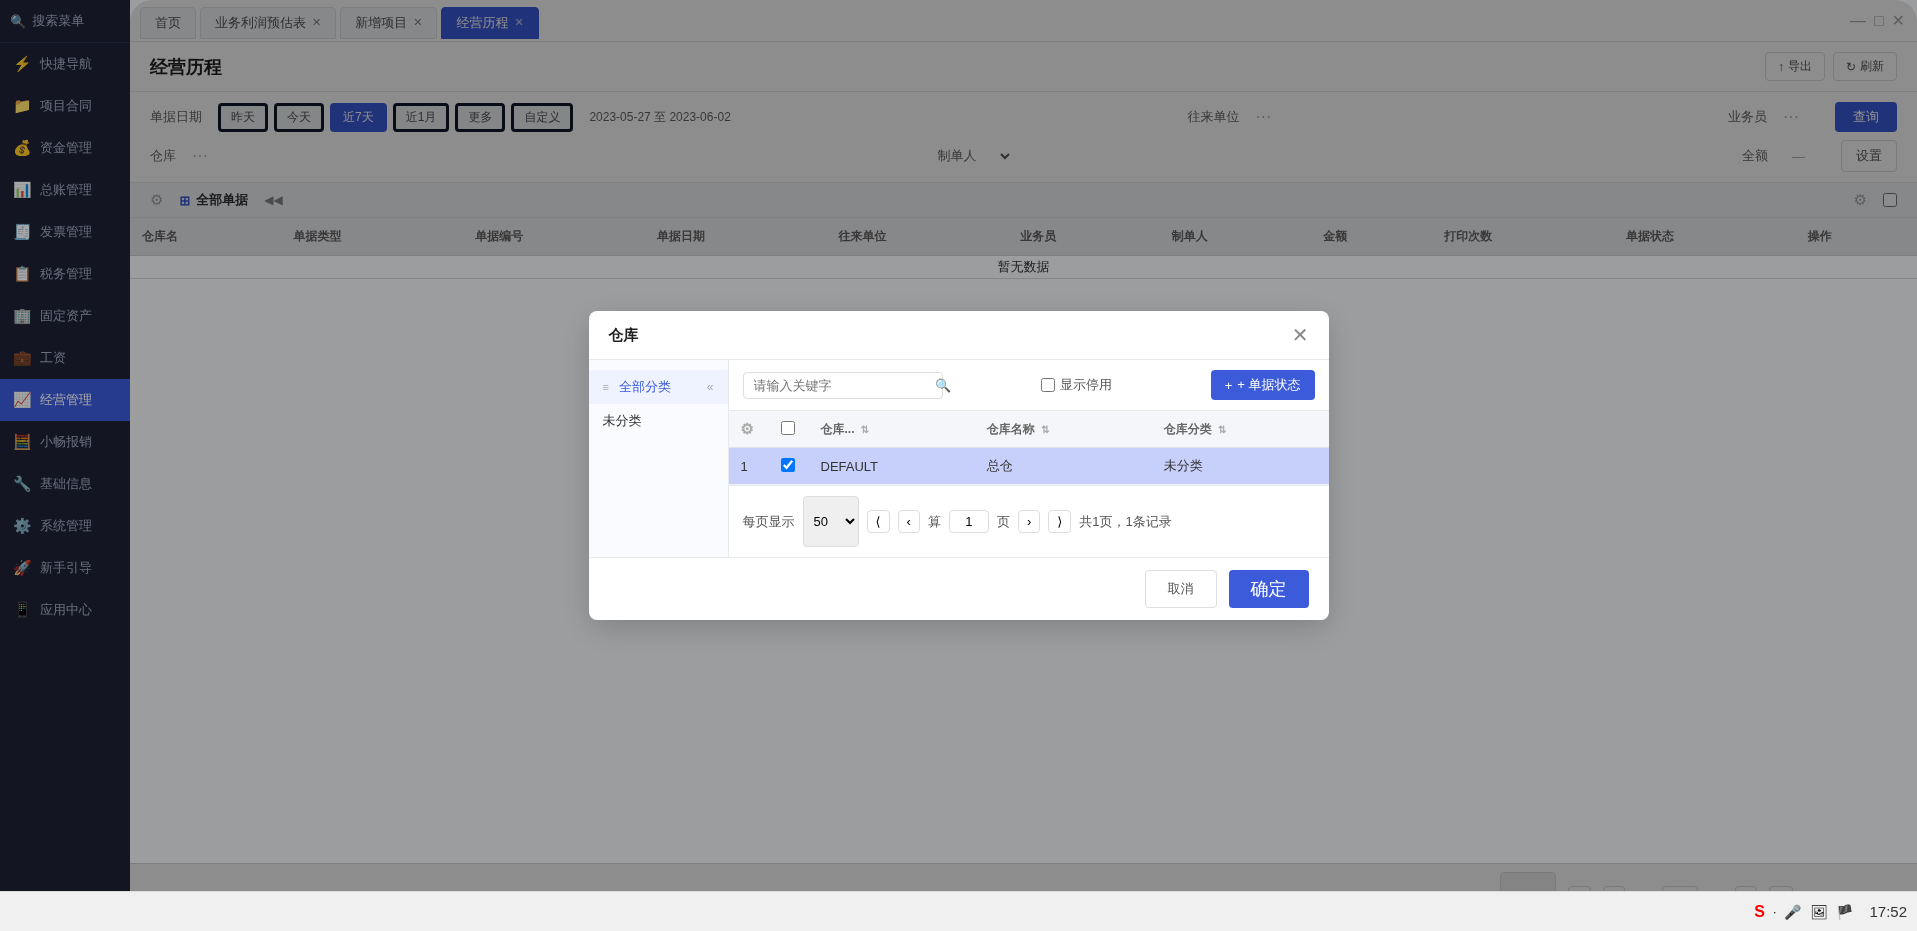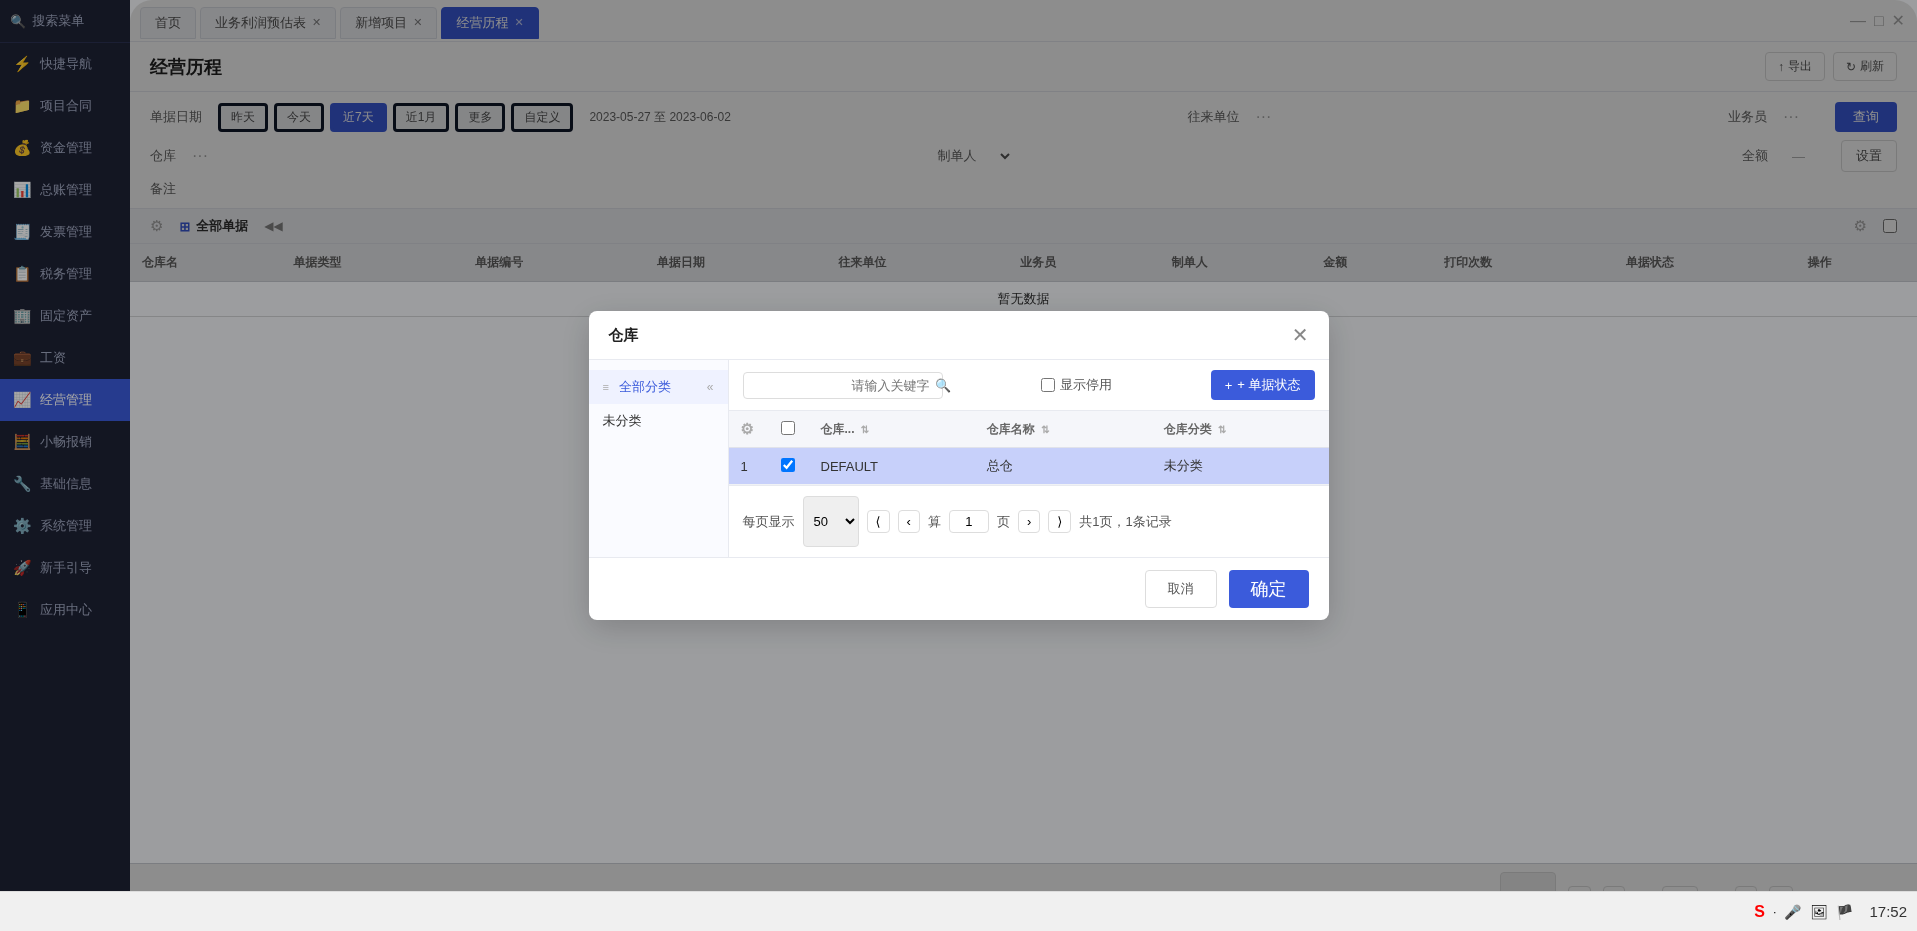--- a/index.html
+++ b/index.html
@@ -42,21 +42,21 @@
     .date-range { font-size: 12px; color: #666; }
     .filter-dots { color: #aaa; font-size: 16px; cursor: pointer; }
     .filter-select { display: flex; align-items: center; gap: 4px; border: none; background: none; font-size: 13px; color: #555; cursor: pointer; }
 
     
     .sub-nav { background: #f5f6fa; padding: 8px 20px; display: flex; align-items: center; gap: 16px; border-bottom: 1px solid #e8eaf0; }
     .sub-nav-title { font-size: 13px; font-weight: 600; color: #333; display: flex; align-items: center; gap: 6px; }
     .collapse-icon { font-size: 12px; color: #888; cursor: pointer; }
     .data-table { width: 100%; border-collapse: collapse; }
     .data-table th { background: #f5f6fa; padding: 10px 12px; text-align: left; font-size: 12px; color: #666; border-bottom: 1px solid #e0e2ea; white-space: nowrap; }
-    .data-table td { padding: 8px 12px; font-size: 13px; color: #333; border-bottom: 1px solid #f0f2f5; }
+    .data-table td { padding: 2px 12px; font-size: 13px; color: #333; border-bottom: 1px solid #f0f2f5; }
 
     
     .bottom-bar { background: #fff; border-top: 1px solid #e0e2ea; padding: 8px 20px; display: flex; align-items: center; justify-content: flex-end; gap: 12px; font-size: 13px; color: #555; }
     .page-size-select { border: 1px solid #ddd; border-radius: 4px; padding: 16px 6px; font-size: 13px; }
     .page-btn { border: 1px solid #ddd; background: #fff; border-radius: 4px; padding: 3px 8px; cursor: pointer; font-size: 13px; }
 
     
     .overlay { position: fixed; top: 0; left: 0; width: 100%; height: 100%; background: rgba(0,0,0,0.35); z-index: 100; display: flex; align-items: center; justify-content: center; }
 
     
@@ -65,21 +65,21 @@
     .modal-title { font-size: 15px; font-weight: 600; color: #222; }
     .modal-close { background: none; border: none; font-size: 20px; cursor: pointer; color: #888; line-height: 1; }
     .modal-body { display: flex; flex: 1; overflow: hidden; }
     .modal-sidebar { width: 140px; border-right: 1px solid #e8eaf0; padding: 10px 0; background: #fafbff; overflow-y: auto; flex-shrink: 0; }
     .modal-sidebar-item { display: flex; align-items: center; gap: 6px; padding: 8px 14px; font-size: 13px; color: #333; cursor: pointer; }
     .modal-sidebar-item.selected { background: #eff2ff; color: #3b5bdb; font-weight: 500; }
     .modal-sidebar-expand { font-size: 11px; color: #aaa; margin-right: 4px; }
     .modal-main { flex: 1; display: flex; flex-direction: column; overflow: hidden; }
     .modal-toolbar { display: flex; align-items: center; justify-content: space-between; padding: 10px 14px; border-bottom: 1px solid #e8eaf0; }
     .modal-search { display: flex; align-items: center; gap: 6px; border: 1px solid #ddd; border-radius: 4px; padding: 5px 10px; width: 200px; }
-    .modal-search input { border: none; outline: none; font-size: 13px; color: #333; flex: 1; background: transparent; text-align: right; }
+    .modal-search input { border: none; outline: none; font-size: 13px; color: #333; flex: 1; background: transparent; }
     .show-disabled { display: flex; align-items: center; gap: 5px; font-size: 13px; color: #555; }
     .add-btn { background: #3b5bdb; color: #fff; border: none; border-radius: 4px; padding: 6px 14px; cursor: pointer; font-size: 13px; display: flex; align-items: center; gap: 5px; }
     .modal-table { width: 100%; border-collapse: collapse; }
     .modal-table th { background: #f5f6fa; padding: 9px 12px; text-align: left; font-size: 12px; color: #666; border-bottom: 1px solid #e0e2ea; white-space: nowrap; }
     .modal-table td { padding: 9px 12px; font-size: 13px; color: #333; border-bottom: 1px solid #f0f2f5; }
     .modal-table tr.selected-row td { background: #c7d0fa; }
     .modal-table-area { flex: 1; overflow-y: auto; }
     .modal-footer { border-top: 1px solid #e8eaf0; padding: 10px 14px; display: flex; align-items: center; justify-content: space-between; }
     .modal-pagination { display: flex; align-items: center; gap: 8px; font-size: 13px; color: #555; }
     .modal-page-btn { border: 1px solid #ddd; background: #fff; border-radius: 4px; padding: 3px 8px; cursor: pointer; font-size: 13px; }
@@ -240,23 +240,20 @@
         <span class="filter-dots">···</span>
         <span style="flex:1;"></span>
         <span class="filter-label">制单人</span>
         <select class="filter-select">
           <option></option>
         </select>
         <span style="flex:1;"></span>
         <span class="filter-label">全额</span>
         <span style="color:#aaa; margin-left:8px;">—</span>
         <button style="background:#fff;color:#555;border:1px solid #ddd;border-radius:4px;padding:6px 14px;cursor:pointer;font-size:13px;margin-left:20px;">设置</button>
-      </div>
-      <div class="filter-row">
-        <span class="filter-label">备注</span>
       </div>
     </div>
 
     <div class="sub-nav">
       <span class="gear-icon">⚙</span>
       <span class="sub-nav-title">
         <span style="color:#3b5bdb;">⊞</span>
         <span>全部单据</span>
       </span>
       <span class="collapse-icon">◀◀</span>

